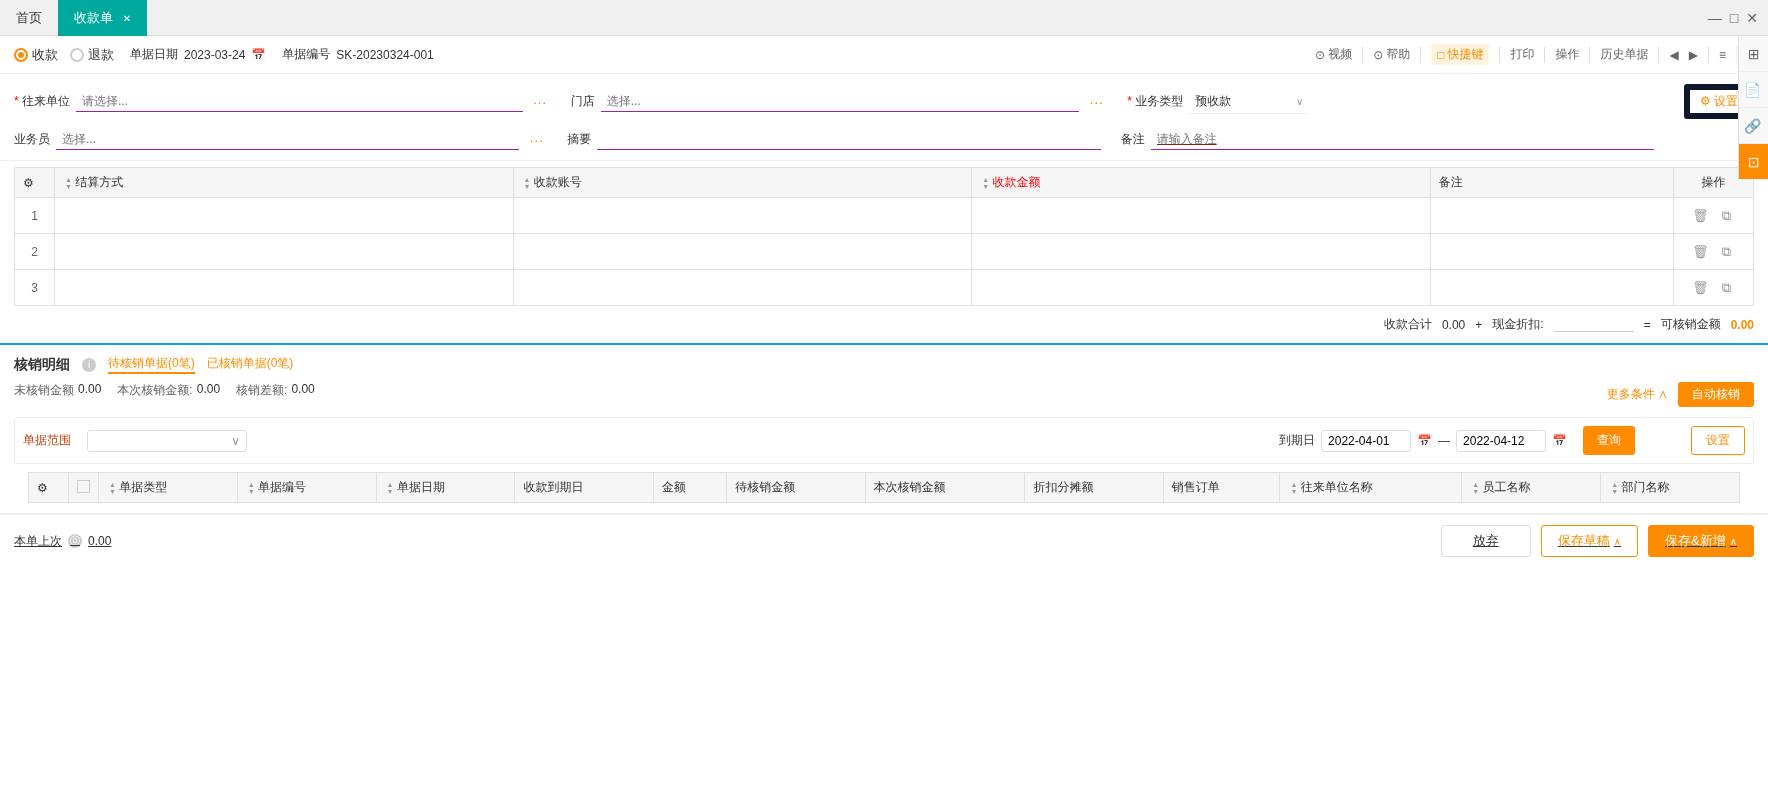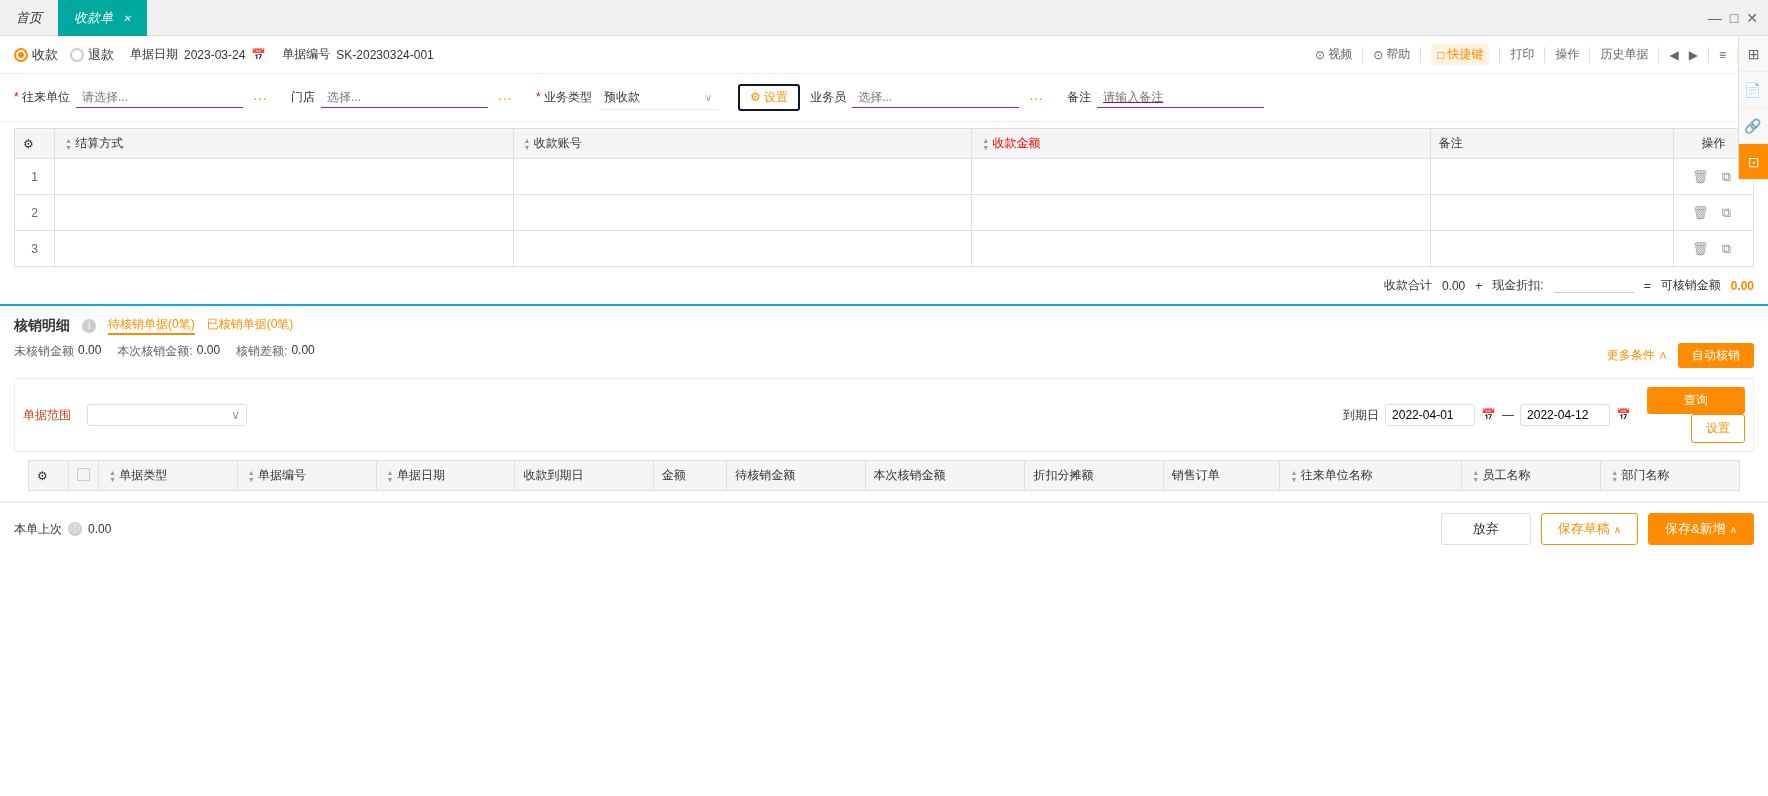--- a/index.html
+++ b/index.html
@@ -13,21 +13,20 @@
       height: 36px;
       border-bottom: 1px solid #ddd;
     }
     .tab-item {
       padding: 0 16px;
       height: 36px;
       line-height: 36px;
       cursor: pointer;
       font-size: 13px;
       color: #333;
-      font-style: italic;
     }
     .tab-item.active {
       background: #00a99d;
       color: #fff;
     }
     .tab-close {
       margin-left: 6px;
       font-size: 10px;
       cursor: pointer;
     }
@@ -76,21 +75,21 @@
     .toolbar-actions { margin-left: auto; display: flex; align-items: center; gap: 10px; color: #666; font-size: 12px; }
     .toolbar-actions span { cursor: pointer; display: flex; align-items: center; gap: 3px; }
     .toolbar-actions .highlight { color: #ff8c00; background: #fff3e0; padding: 2px 6px; border-radius: 3px; }
     .divider-v { width: 1px; height: 16px; background: #ddd; }
 
     
     .form-section {
       padding: 10px 14px;
       border-bottom: 1px solid #eee;
       display: flex;
-      flex-direction: row;
+      flex-direction: column;
       gap: 10px;
     }
     .form-row { display: flex; align-items: center; gap: 20px; }
     .form-field { display: flex; align-items: center; gap: 6px; flex: 1; }
     .form-field label { color: #333; white-space: nowrap; font-size: 12px; }
     .required::before { content: '* '; color: #f00; }
     .form-input {
       flex: 1;
       border: none;
       border-bottom: 1px solid #a21caf;
@@ -105,21 +104,21 @@
       display: flex; align-items: center; gap: 4px;
       border-bottom: 1px solid #eee;
       padding: 3px 6px;
       min-width: 120px;
       color: #333;
       font-size: 12px;
     }
     .chevron { font-size: 10px; color: #999; margin-left: auto; }
     .settings-btn {
       background: #fff;
-      border: 2px solid #0f172a;
+      border: 6px solid #0f172a;
       color: #ff8c00;
       border-radius: 3px;
       padding: 3px 10px;
       cursor: pointer;
       font-size: 12px;
       display: flex; align-items: center; gap: 3px;
     }
 
     
     .table-section { padding: 0 14px; }
@@ -241,20 +240,21 @@
     .footer {
       display: flex;
       align-items: center;
       justify-content: flex-end;
       padding: 10px 14px;
       border-top: 1px solid #eee;
       background: #fff;
       gap: 10px;
       position: sticky;
       bottom: 0;
+      text-decoration: underline;
     }
     .footer-left { margin-right: auto; display: flex; align-items: center; gap: 6px; font-size: 12px; }
     .btn-abandon {
       background: #fff;
       border: 1px solid #ddd;
       border-radius: 3px;
       padding: 6px 31px;
       cursor: pointer;
       font-size: 13px;
       color: #333;
@@ -406,20 +406,24 @@
           <span class="chevron">∨</span>
         </div>
       </div>
       <button class="settings-btn">⚙ 设置</button>
     </div>
     <div class="form-row">
       <div class="form-field" style="flex:2;">
         <label>业务员</label>
         <input class="form-input" style="color: rgb(204, 204, 204);" placeholder="选择...">
         <span class="more-btn">···</span>
+      </div>
+      <div class="form-field" style="flex:2;">
+        <label>摘要</label>
+        <input class="form-input" placeholder="" style="">
       </div>
       <div class="form-field" style="flex:2;">
         <label>备注</label>
         <input class="form-input" style="color: #7f1d1d; text-decoration: underline;" placeholder="请输入备注">
       </div>
       <div style="width:80px;"></div>
     </div>
   </div>
 
   <div class="table-section" style="margin-top:6px;">
@@ -548,21 +552,21 @@
       </div>
       <span style="flex:1;"></span>
       <div class="date-filter">
         <span>到期日</span>
         <input class="date-input" type="text" value="2022-04-01" style="">
         <span style="cursor:pointer;color:#ff8c00;">📅</span>
         <span>—</span>
         <input class="date-input" type="text" value="2022-04-12" style="">
         <span style="cursor:pointer;color:#ff8c00;">📅</span>
       </div>
-      <div style="display:flex;flex-direction:column;gap:0;">
+      <div style="display:flex;flex-direction:row;gap:12px;">
         <button class="btn-query">查询</button>
         <button class="btn-settings">设置</button>
       </div>
     </div>
 
     <div class="bottom-table-section">
       <table class="bottom-table">
         <thead>
           <tr>
             <th class="th-settings">

